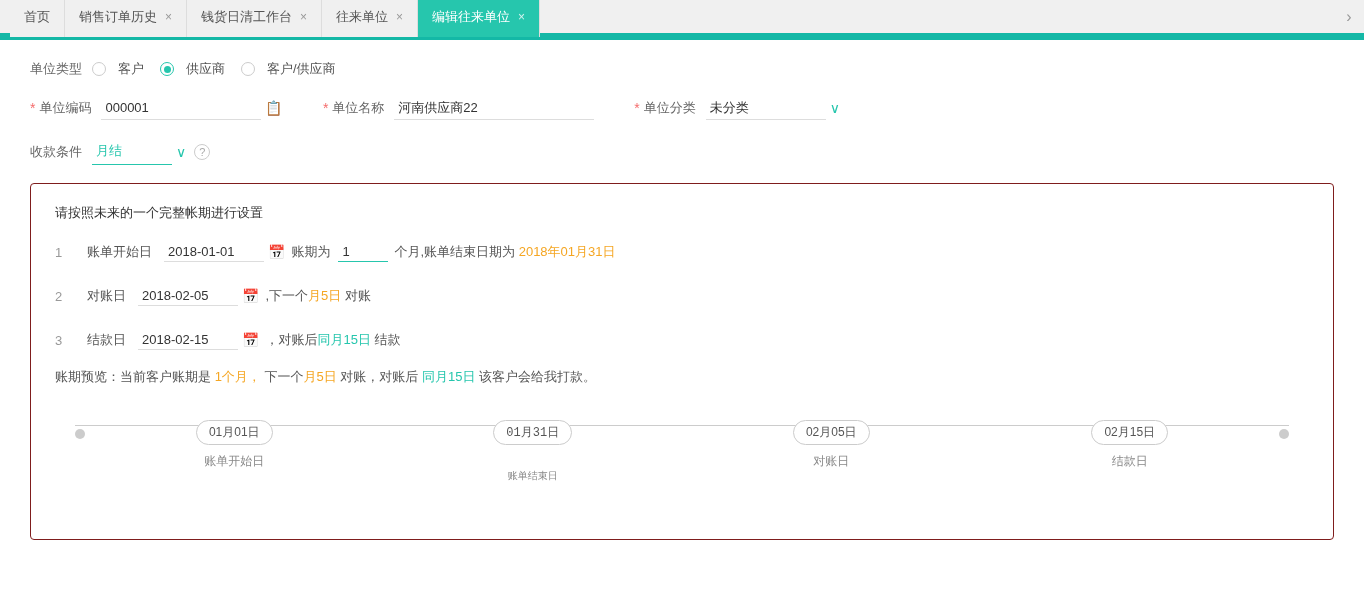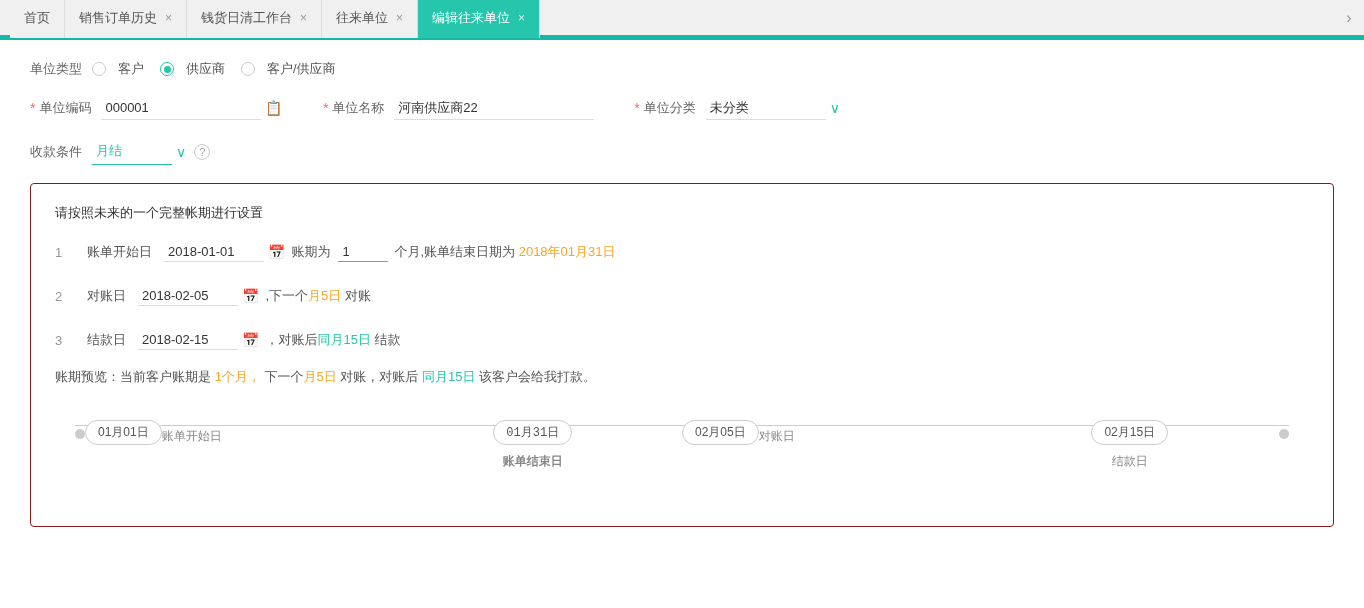--- a/index.html
+++ b/index.html
@@ -3,21 +3,21 @@
   <meta charset="utf-8">
   <style>
     * { box-sizing: border-box; margin: 0; padding: 0; }
     body { font-family: 'Microsoft YaHei', 'PingFang SC', sans-serif; font-size: 14px; color: #333; background: #f5f5f5; }
 
     
     .tab-bar {
       display: flex;
       align-items: center;
       background: #f0f0f0;
-      border-bottom: 5px solid #14b8a6;
+      border-bottom: 7px solid #14b8a6;
       height: 40px;
       padding-left: 10px;
     }
     .tab {
       display: flex;
       align-items: center;
       padding: 0 14px;
       height: 40px;
       cursor: pointer;
       font-size: 13px;
@@ -334,31 +334,31 @@
     <div style="position:relative; padding: 14px 20px 40px 20px;">
 
       <div style="position:absolute; top:19px; left:20px; right:20px; height:1px; background:#ccc; z-index:0;"></div>
 
       <div style="display:flex; align-items:flex-start; position:relative; z-index:1;">
 
         <div style="display:flex; flex-direction:column; align-items:flex-start; margin-top:9px;">
           <div style="width:10px;height:10px;border-radius:50%;background:#ccc;"></div>
         </div>
 
-        <div style="display:flex; flex-direction:row; align-items:center; flex:1;">
+        <div style="display:flex; flex-direction:column; align-items:center; flex:1;">
           <div style="border:1px solid #ccc;border-radius:20px;padding:3px 12px;font-size:12px;color:#555;background:#fff;white-space:nowrap;">01月01日</div>
           <div style="font-size:12px;color:#888;margin-top:8px;">账单开始日</div>
         </div>
 
         <div style="display:flex; flex-direction:column; align-items:center; flex:1;">
           <div style="border:1px solid #ccc;border-radius:20px;padding:3px 12px;font-size:12px;color:#555;background:#fff;white-space:nowrap;font-family:Liberation Mono, monospace;">01月31日</div>
-          <div style="font-size:12px;color:#888;margin-top:8px;font-weight:bold;">账单结束日</div>
-        </div>
-
-        <div style="display:flex; flex-direction:row; align-items:center; flex:1;">
+          <div style="font-size:10px;color:#888;margin-top:24px;">账单结束日</div>
+        </div>
+
+        <div style="display:flex; flex-direction:column; align-items:center; flex:1;">
           <div style="border:1px solid #ccc;border-radius:20px;padding:3px 12px;font-size:12px;color:#555;background:#fff;white-space:nowrap;">02月05日</div>
           <div style="font-size:12px;color:#888;margin-top:8px;">对账日</div>
         </div>
 
         <div style="display:flex; flex-direction:column; align-items:center; flex:1;">
           <div style="border:1px solid #ccc;border-radius:20px;padding:3px 12px;font-size:12px;color:#555;background:#fff;white-space:nowrap;">02月15日</div>
           <div style="font-size:12px;color:#888;margin-top:8px;">结款日</div>
         </div>
 
         <div style="display:flex; flex-direction:column; align-items:flex-end; margin-top:9px;">

